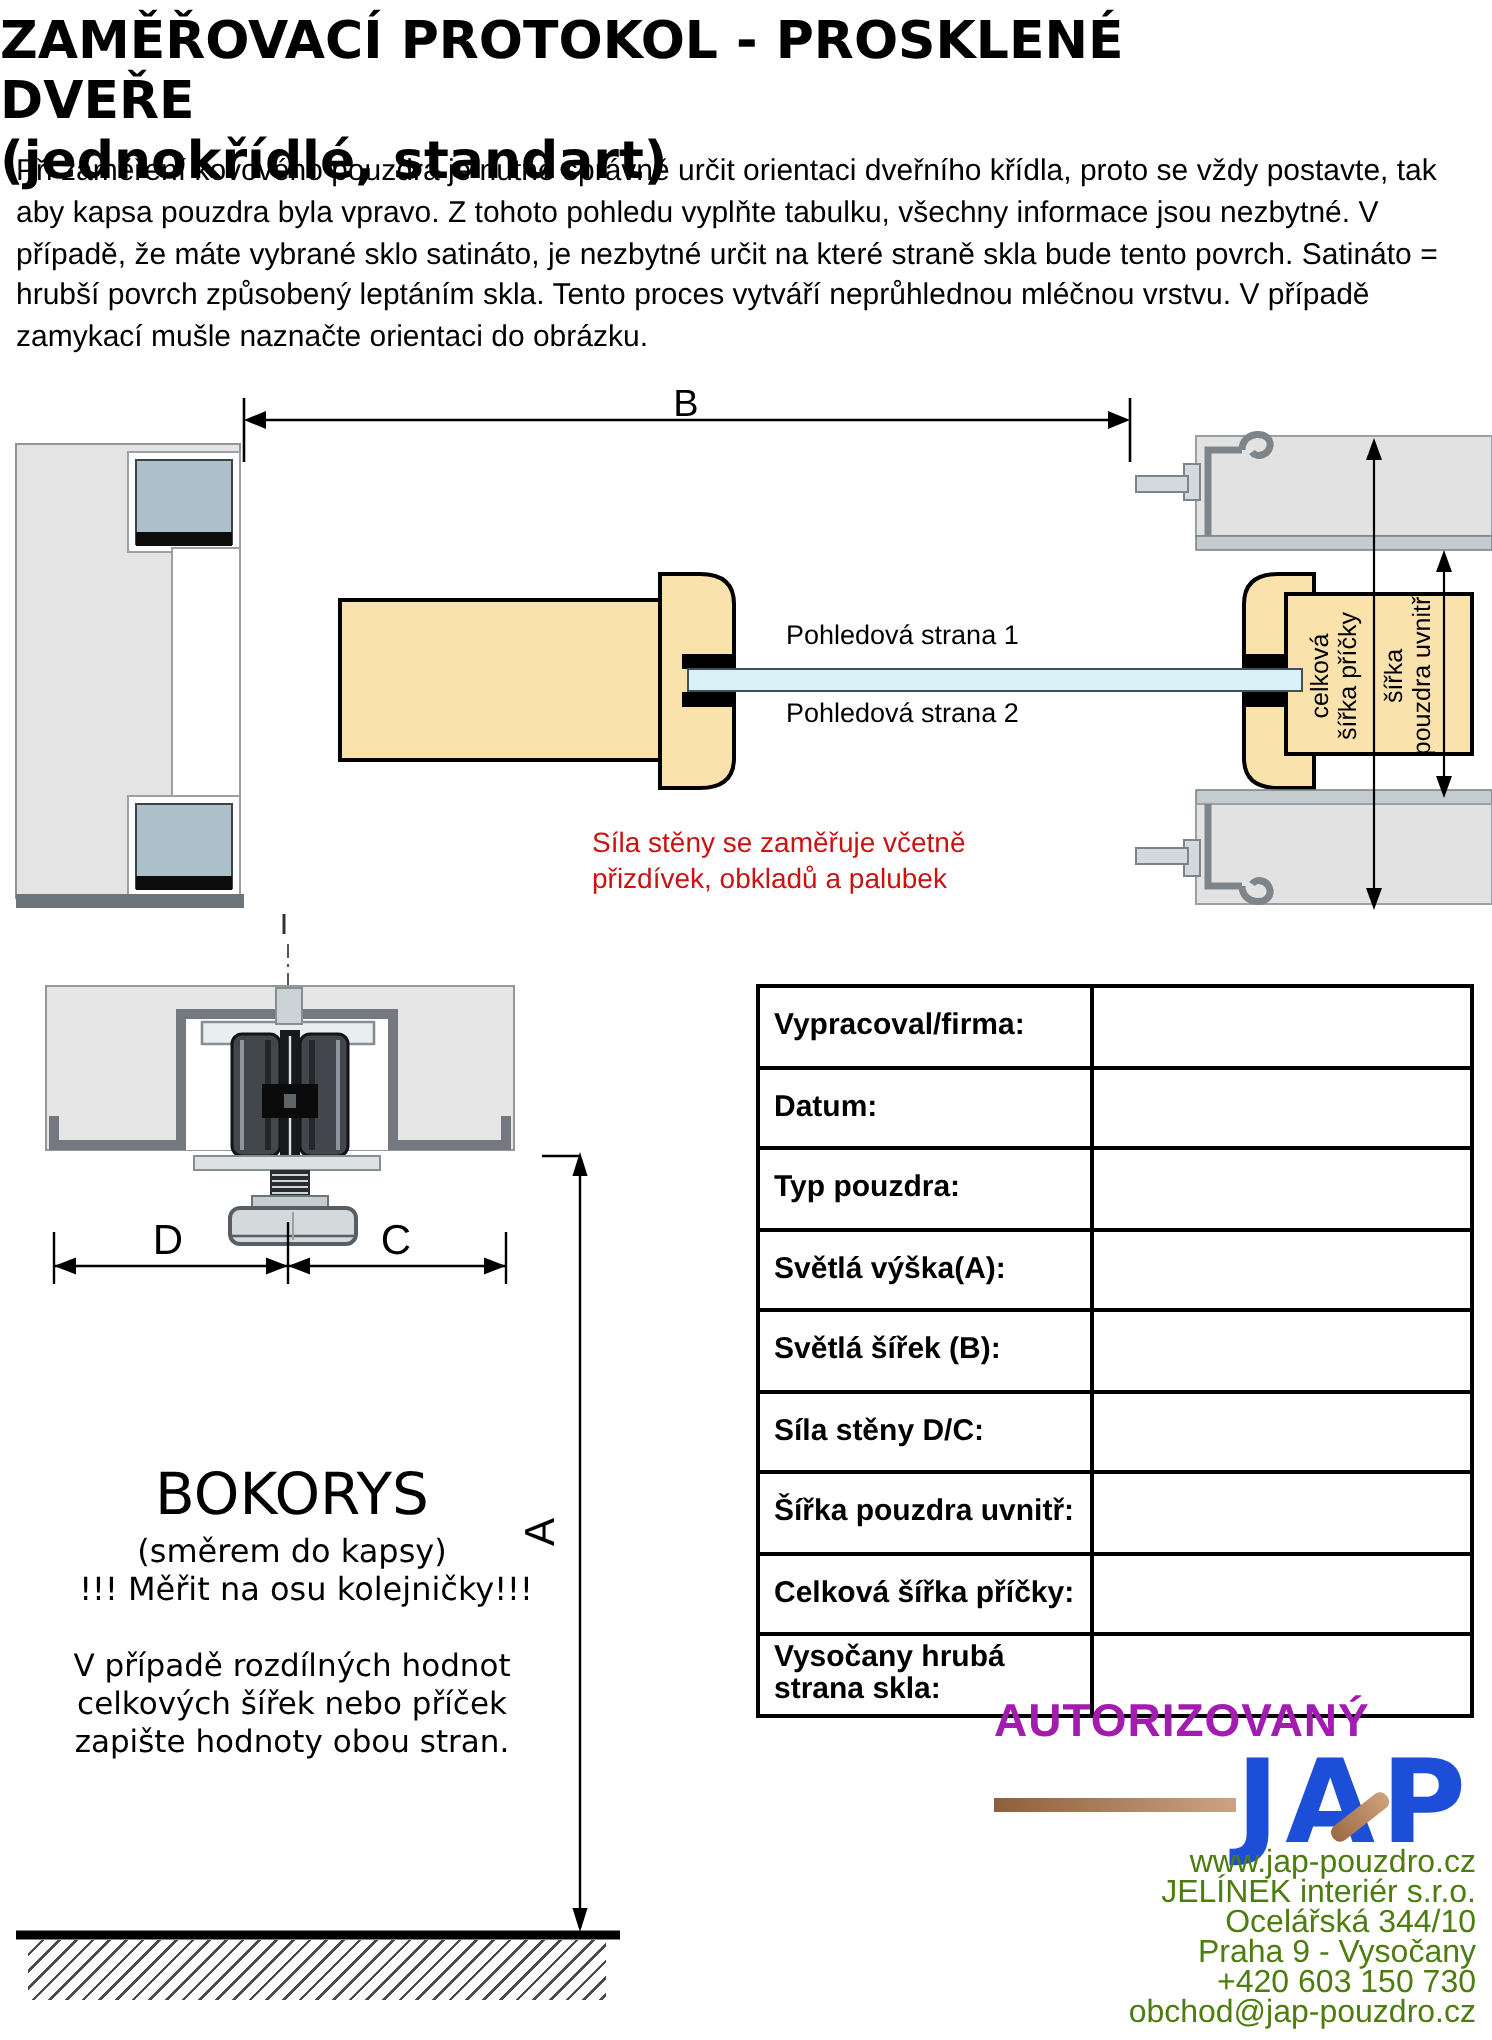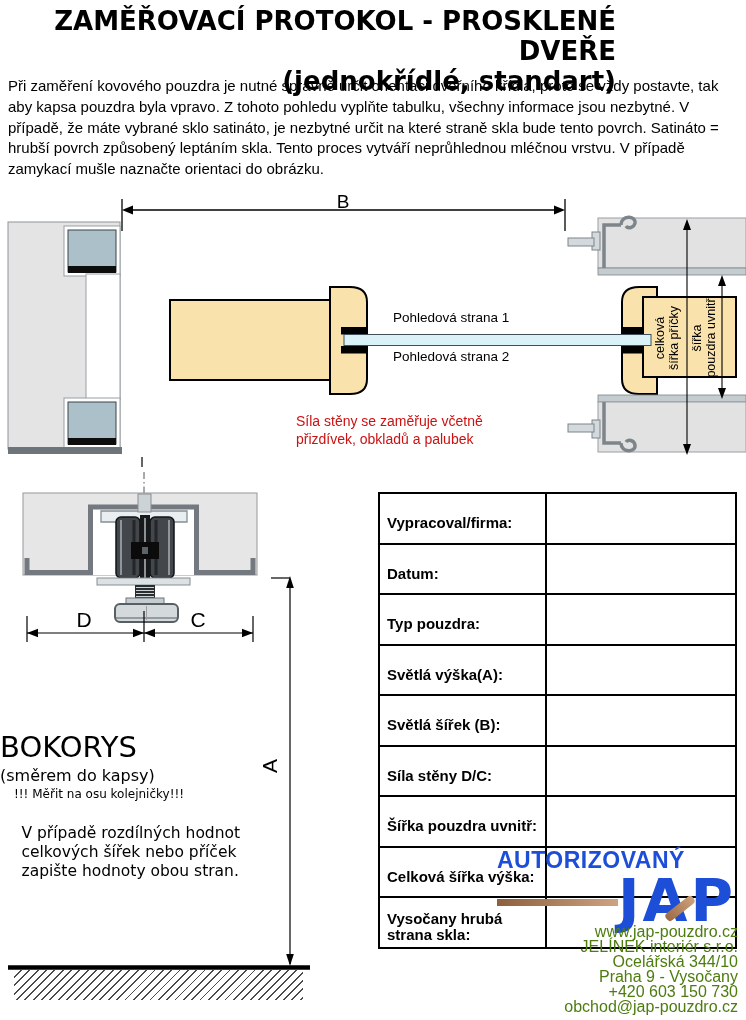--- a/index.html
+++ b/index.html
@@ -1,46 +1,46 @@
 <!DOCTYPE html>
 <html><head>
 <meta charset="utf-8">
 <style>
   html,body{margin:0;padding:0;background:#888;}
   #page{position:relative;width:746px;height:1020px;background:#fff;margin:0 auto;
         font-family:"Liberation Sans",sans-serif;color:#000;overflow:hidden;}
 
-  .title{position:absolute;top:6px;left:0;width:616px;text-align:right;
+  .title{position:absolute;top:6px;left:0;width:616px;text-align:left;
          font-family:"DejaVu Sans",sans-serif;font-weight:bold;font-size:26px;line-height:30px;}
   .intro{position:absolute;top:76px;left:8px;width:733px;
          font-size:15px;line-height:20.8px;}
 
   svg text{font-family:"Liberation Sans",sans-serif;}
   .svg-abs{position:absolute;left:0;}
 
   
-  .bokorys-block{position:absolute;left:0;top:731px;width:292px;
+  .bokorys-block{position:absolute;left:0;top:731px;width:292px;text-align:center;
                  font-family:"DejaVu Sans",sans-serif;}
   .bokorys-title{font-size:29px;line-height:32px;font-weight:400;}
   .bokorys-sub{font-size:16px;line-height:19px;margin-top:3px;}
-  .bokorys-warn{font-size:12px;line-height:19px;padding-left:14px;}
+  .bokorys-warn{font-size:16px;line-height:19px;padding-left:14px;}
   .bokorys-note{font-size:15.5px;line-height:19px;margin:20px auto 0;width:249px;}
 
   
   .floor-hatch{position:absolute;left:14px;top:970px;width:289px;height:30px;
      background:repeating-linear-gradient(135deg,#ffffff 0px,#ffffff 4.6px,#4b4b4b 4.6px,#4b4b4b 5.9px);}
 
   
   table.form{position:absolute;left:378px;top:492px;width:359px;border-collapse:collapse;table-layout:fixed;}
   table.form td{border:2px solid #000;height:34.5px;vertical-align:middle;box-sizing:content-box;}
-  td.lbl{width:155px;font-weight:bold;font-size:15px;line-height:16.5px;padding:12px 3px 2px 7px;border-radius:19px;}
+  td.lbl{width:155px;font-weight:bold;font-size:15px;line-height:16.5px;padding:2px 3px 2px 7px;border-radius:19px;}
   td.val{width:186px;background:#fff;}
 
   
-  .dealer{position:absolute;left:497px;top:849px;color:#1d4ed8;font-weight:bold;
+  .dealer{position:absolute;left:497px;top:849px;color:#a21caf;font-weight:bold;
           font-size:23px;line-height:23.5px;letter-spacing:0.5px;}
   .dealer-bar{position:absolute;left:497px;top:899px;width:121px;height:7px;
           background:linear-gradient(90deg,#8e5f3c,#cda381);}
   .brand{position:absolute;left:618px;top:872px;font-family:"DejaVu Sans",sans-serif;
          font-weight:800;font-size:58px;line-height:58px;letter-spacing:3px;color:#1d4ed8;}
   .brand-swoosh{position:absolute;left:663px;top:904px;width:34px;height:9px;border-radius:4px;
          background:linear-gradient(90deg,#9a6a45,#cfa27c);transform:rotate(-38deg);}
   .contact{position:absolute;right:8px;top:925px;text-align:right;
            font-size:16px;line-height:14.9px;color:#4d7c0f;}
 </style>
@@ -232,21 +232,21 @@
       </tr>
       <tr>
         <td class="lbl">Síla stěny D/C:</td>
         <td class="val"></td>
       </tr>
       <tr>
         <td class="lbl">Šířka pouzdra uvnitř:</td>
         <td class="val"></td>
       </tr>
       <tr>
-        <td class="lbl">Celková šířka výška:</td>
+        <td class="lbl">Celková šířka příčky:</td>
         <td class="val"></td>
       </tr>
       <tr>
         <td class="lbl">Vysočany hrubá strana skla:</td>
         <td class="val"></td>
       </tr>
     </tbody>
   </table>
 
   <div class="dealer">

